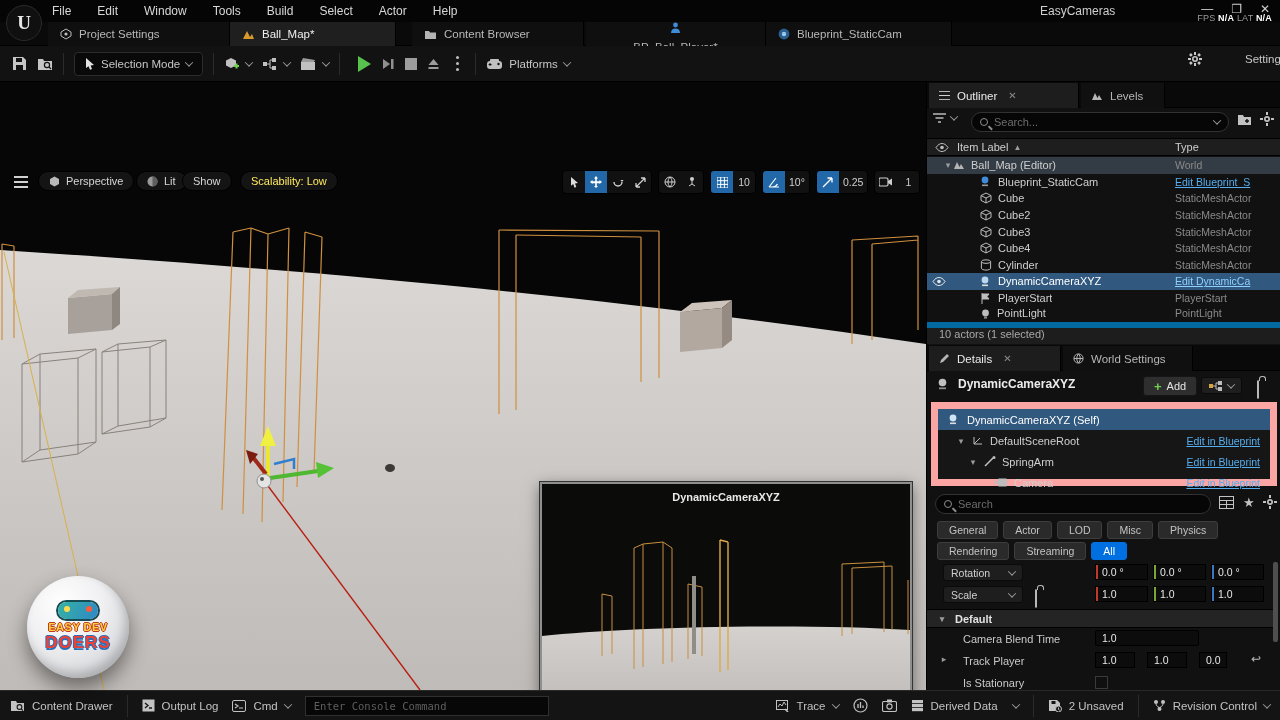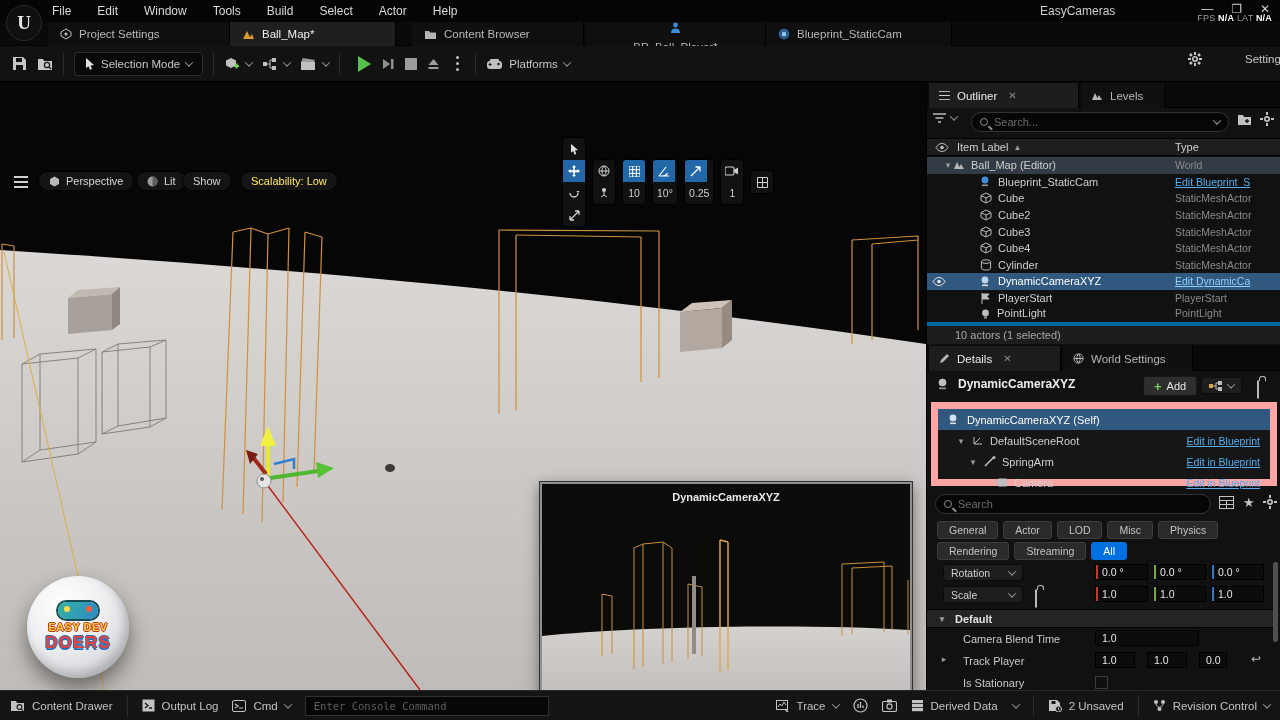--- a/index.html
+++ b/index.html
@@ -34,21 +34,21 @@
   .selmode { background:#090909; border:1px solid #2c2c2c; border-radius:4px; height:24px; padding:0 10px; }
   .playtri { width:0; height:0; border-left:13px solid #58c24e; border-top:8px solid transparent; border-bottom:8px solid transparent; }
   .stopsq { width:12px; height:12px; background:#bfbfbf; }
   .kebab { width:3px; height:3px; background:#bdbdbd; border-radius:50%; box-shadow:0 6px 0 #bdbdbd, 0 -6px 0 #bdbdbd; }
 
   
   .viewport { left:0; top:82px; width:926px; height:608px; background:#050505; }
   .vp-pill { position:absolute; height:20px; border-radius:10px; background:rgba(22,22,22,.92); border:1px solid #000;
              display:flex; align-items:center; gap:6px; padding:0 10px; font-size:11px; color:#d6d6d6; }
   .vp-right { position:absolute; top:89px; height:22px; display:flex; align-items:center; gap:2px; }
-  .vgrp { display:flex; align-items:flex-start; background:rgba(18,18,18,.95); border-radius:4px; overflow:hidden; border:1px solid #000;flex-direction:column;}
+  .vgrp { display:flex; align-items:flex-start; background:rgba(18,18,18,.95); border-radius:4px; overflow:hidden; border:1px solid #000;}
   .vbtn { height:22px; min-width:22px; display:flex; align-items:center; justify-content:center; color:#cfcfcf; font-size:10.5px; padding:0 4px;}
   .vbtn.on { background:#2268a8; color:#fff; }
   .hamb { width:14px; height:2px; background:#d0d0d0; box-shadow:0 5px 0 #d0d0d0, 0 -5px 0 #d0d0d0; }
 
   
   .preview { left:540px; top:400px; width:372px; height:252px; background:#0a0a0a; border:2px solid #8f8f8f; outline:1px solid #333; box-shadow:0 4px 14px rgba(0,0,0,.5); }
   .pv-title { position:absolute; top:7px; width:100%; text-align:center; color:#e9e9e9; font-size:11px; font-weight:bold; }
   .pv-fov { position:absolute; bottom:9px; width:100%; text-align:center; color:#5c5954; font-size:11px; }
 
   
@@ -77,21 +77,21 @@
   .mag { width:8px; height:8px; border:1.5px solid #8e8e8e; border-radius:50%; position:relative; flex:none;}
   .mag::after { content:""; position:absolute; width:5px; height:1.5px; background:#8e8e8e; transform:rotate(45deg); left:7px; top:8px;}
 
   .o-hdr { position:absolute; left:0; width:354px; height:18px; background:#1e1e1e; border-top:1px solid #000; border-bottom:1px solid #000; font-size:11px; color:#cfcfcf;}
   .o-row { position:absolute; left:0; width:354px; height:16.6px; display:flex; align-items:center; font-size:11px; color:#cfcfcf;}
   .o-row .lbl { white-space:nowrap; overflow:hidden; }
   .o-type { position:absolute; left:248px; color:#8a8a8a; font-size:10.5px; white-space:nowrap; overflow:hidden; width:104px;}
   .o-type.link, .linktext { color:#55aef0; text-decoration:underline; }
   .o-row.sel { background:#31587f; color:#ffffff; }
   .o-row.cur { background:#333b44; }
-  .o-status { position:absolute; left:0; width:354px; height:22px; background:#1d1d1d; border-top:4px solid #0369a1; display:flex; align-items:center; padding-left:28px; font-size:11px; color:#a8a8a8;}
+  .o-status { position:absolute; left:0; width:354px; height:22px; background:#1d1d1d; border-top:6px solid #0369a1; display:flex; align-items:flex-start; padding-left:12px; font-size:11px; color:#a8a8a8;}
 
   .caret { color:#9a9a9a; font-size:9px; width:10px; text-align:center; flex:none;}
   .chiprow { position:absolute; display:flex; gap:5px; }
   .chip { background:#2a2a2a; border:1px solid #3d3d3d; border-radius:3px; padding:2px 11px; font-size:10.5px; color:#c3c3c3;}
   .chip.on { background:#0070e0; border-color:#0070e0; color:#fff; }
 
   .dd { background:#1e1e1e; border:1px solid #0a0a0a; border-radius:3px; height:17px; display:flex; align-items:center; gap:8px; padding:0 7px; font-size:10.5px; color:#d0d0d0;}
   .numf { position:absolute; height:16px; background:#0c0c0c; border:1px solid #000; display:flex; align-items:center; padding-left:6px; font-size:10.5px; color:#e6e6e6;}
   .numf::before { content:""; position:absolute; left:0; top:0; bottom:0; width:2px; }
   .numf.x::before { background:#c0392b; } .numf.y::before { background:#79a833; } .numf.z::before { background:#3c78c0; }

